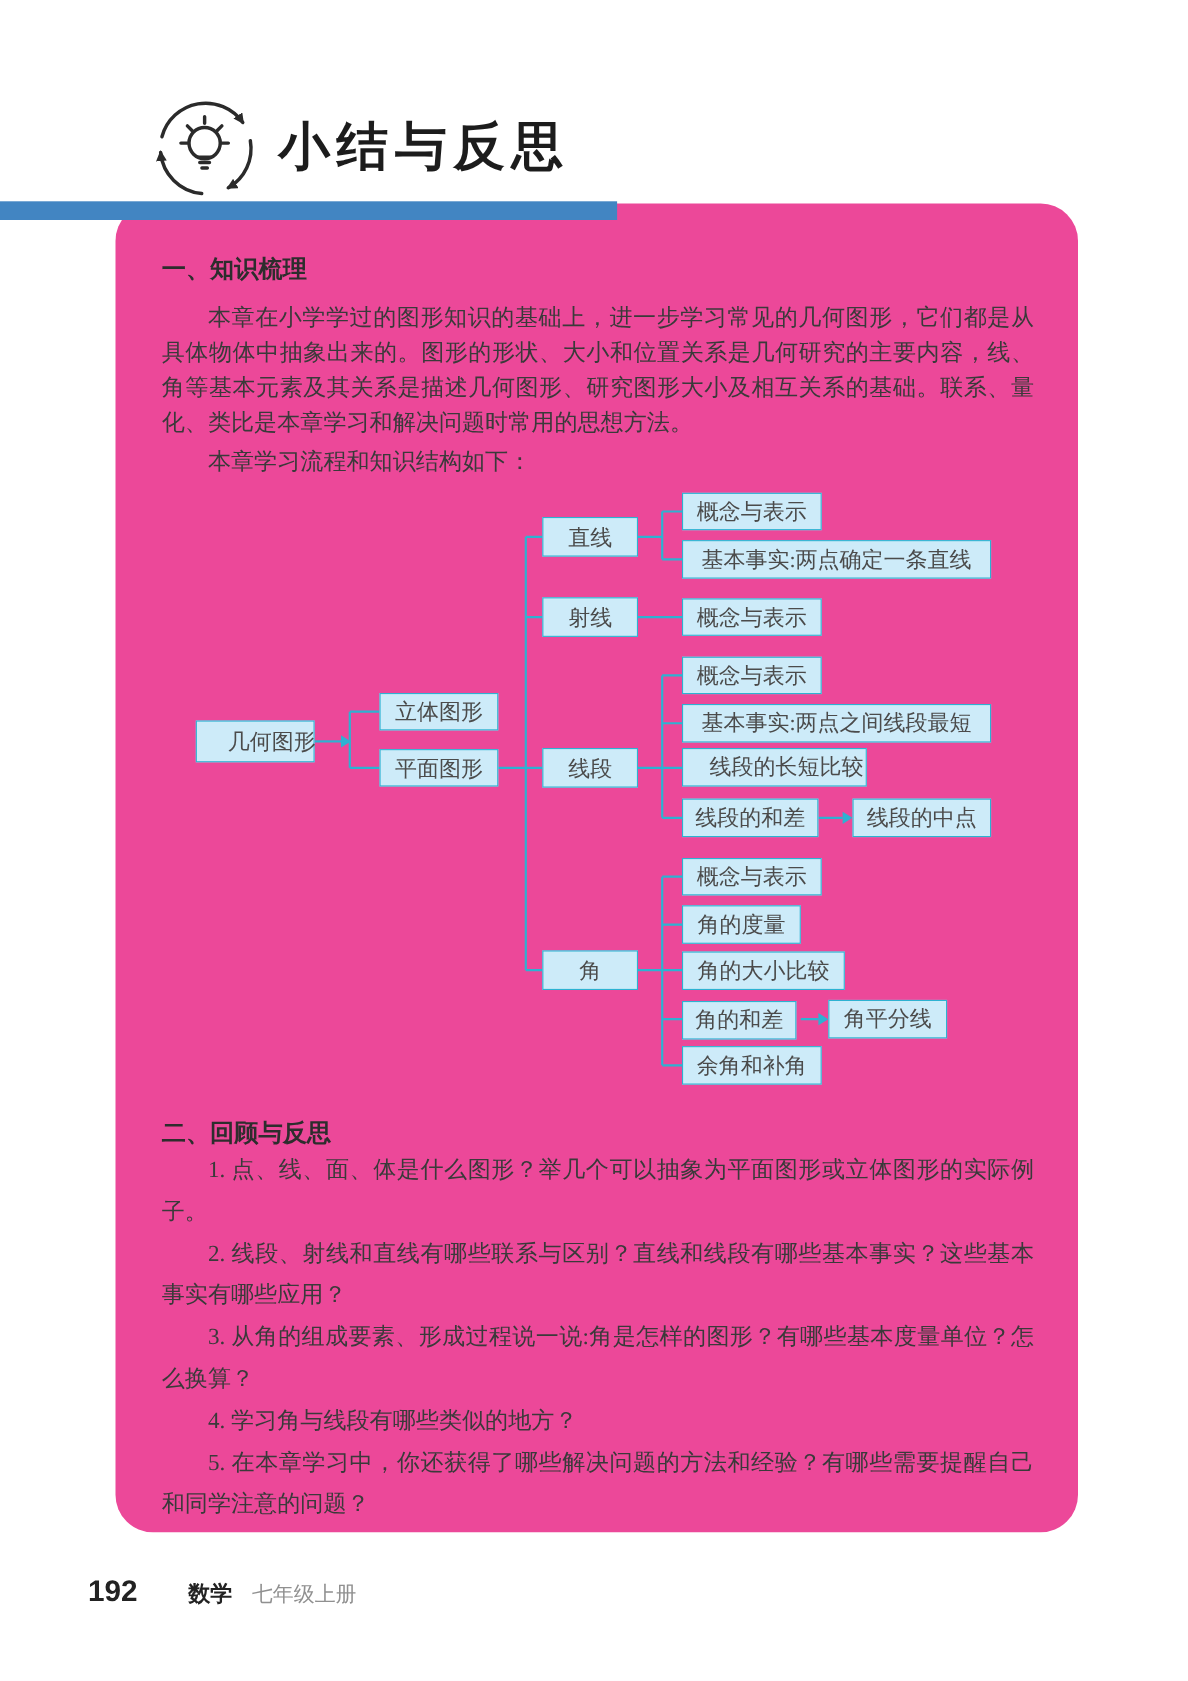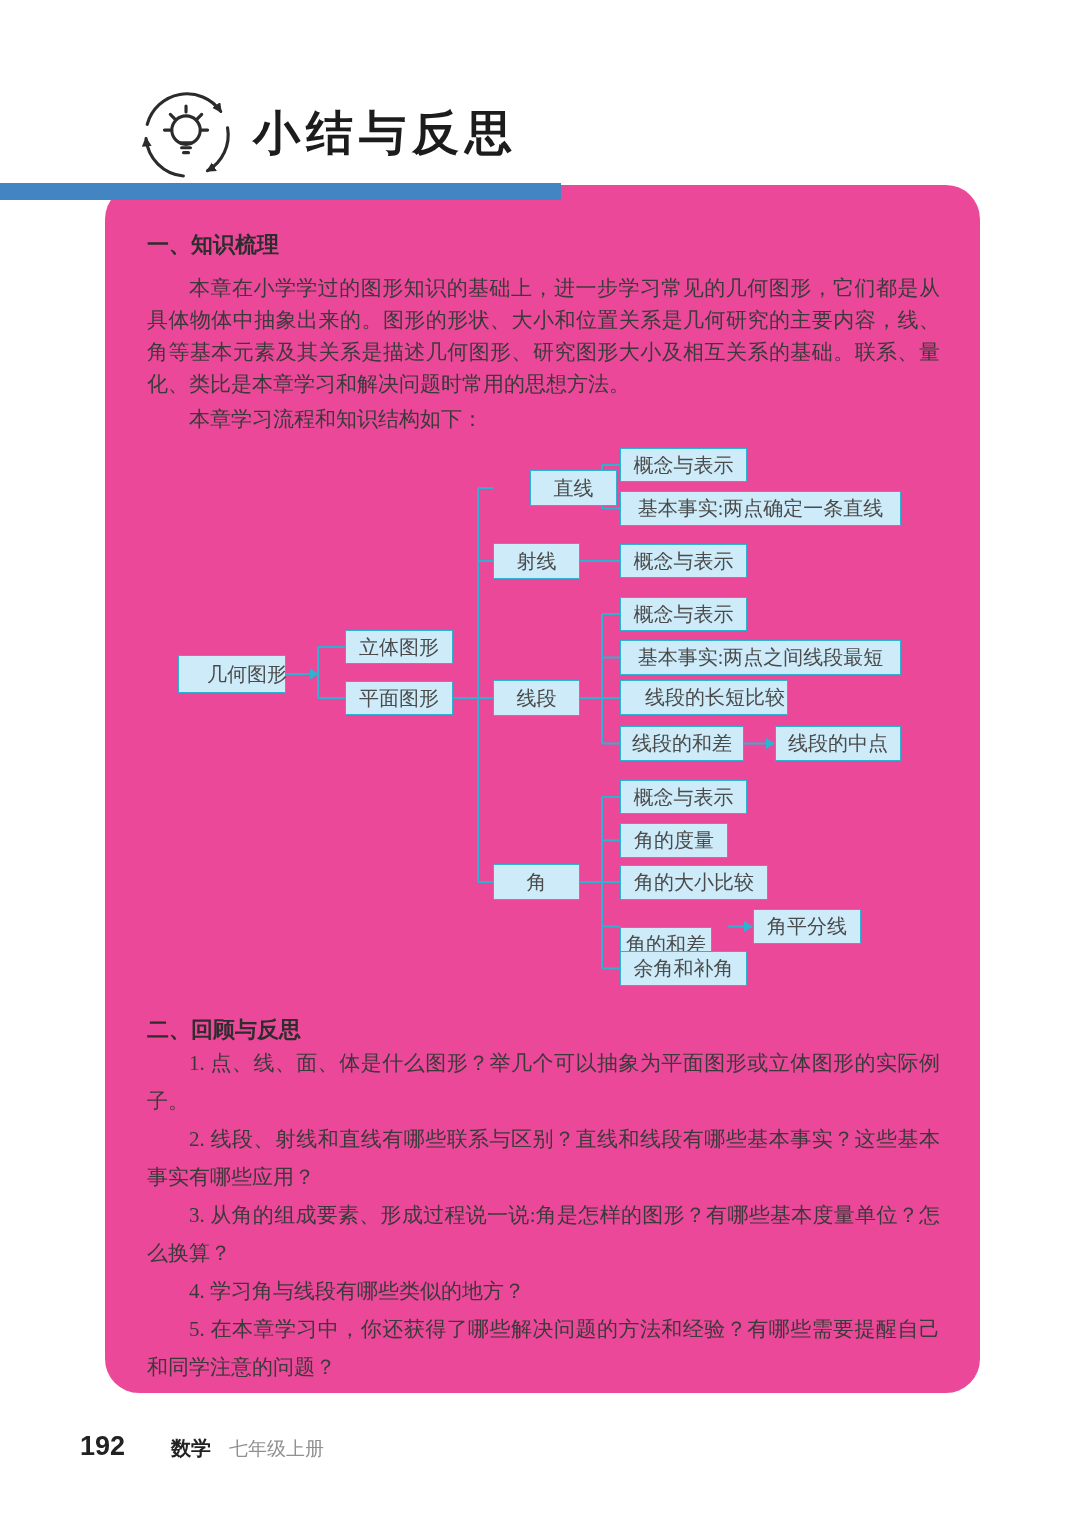--- a/index.html
+++ b/index.html
@@ -101,39 +101,39 @@
           <polygon points="661,300 670,305.5 661,311"></polygon>
           <polygon points="639,483 648,488.5 639,494"></polygon>
         </g>
       </svg>
 
       <div class="dbox" style="left:73px;top:217px;width:108px;height:38px;padding-left:30px;">几何图形</div>
 
       <div class="dbox" style="left:240px;top:192px;width:108px;height:34px;">立体图形</div>
       <div class="dbox" style="left:240px;top:243px;width:108px;height:34px;">平面图形</div>
 
-      <div class="dbox" style="left:388px;top:32px;width:87px;height:36px;margin-left:37px;">直线</div>
+      <div class="dbox" style="left:388px;top:32px;width:87px;height:36px;">直线</div>
       <div class="dbox" style="left:515px;top:10px;width:127px;height:34px;">概念与表示</div>
       <div class="dbox" style="left:515px;top:53px;width:281px;height:35px;">基本事实:两点确定一条直线</div>
 
       <div class="dbox" style="left:388px;top:105px;width:87px;height:36px;">射线</div>
       <div class="dbox" style="left:515px;top:106px;width:127px;height:34px;">概念与表示</div>
 
       <div class="dbox" style="left:388px;top:242px;width:87px;height:36px;">线段</div>
       <div class="dbox" style="left:515px;top:159px;width:127px;height:34px;">概念与表示</div>
       <div class="dbox" style="left:515px;top:202px;width:281px;height:35px;">基本事实:两点之间线段最短</div>
       <div class="dbox" style="left:515px;top:242px;width:168px;height:35px;padding-left:22px;">线段的长短比较</div>
       <div class="dbox" style="left:515px;top:288px;width:124px;height:35px;">线段的和差</div>
       <div class="dbox" style="left:670px;top:288px;width:126px;height:35px;">线段的中点</div>
 
       <div class="dbox" style="left:388px;top:426px;width:87px;height:36px;">角</div>
       <div class="dbox" style="left:515px;top:342px;width:127px;height:34px;">概念与表示</div>
       <div class="dbox" style="left:515px;top:385px;width:108px;height:35px;">角的度量</div>
       <div class="dbox" style="left:515px;top:427px;width:148px;height:35px;">角的大小比较</div>
-      <div class="dbox" style="left:515px;top:489px;width:92px;height:35px;">角的和差</div>
+      <div class="dbox" style="left:515px;top:472px;width:104px;height:35px;">角的和差</div>
       <div class="dbox" style="left:648px;top:471px;width:108px;height:35px;">角平分线</div>
       <div class="dbox" style="left:515px;top:513px;width:127px;height:35px;">余角和补角</div>
     </div>
 
     <h2 class="sec-heading review-heading">二、回顾与反思</h2>
 
     <p class="question">1. 点、线、面、体是什么图形？举几个可以抽象为平面图形或立体图形的实际例子。</p>
     <p class="question">2. 线段、射线和直线有哪些联系与区别？直线和线段有哪些基本事实？这些基本事实有哪些应用？</p>
     <p class="question">3. 从角的组成要素、形成过程说一说:角是怎样的图形？有哪些基本度量单位？怎么换算？</p>
     <p class="question">4. 学习角与线段有哪些类似的地方？</p>

